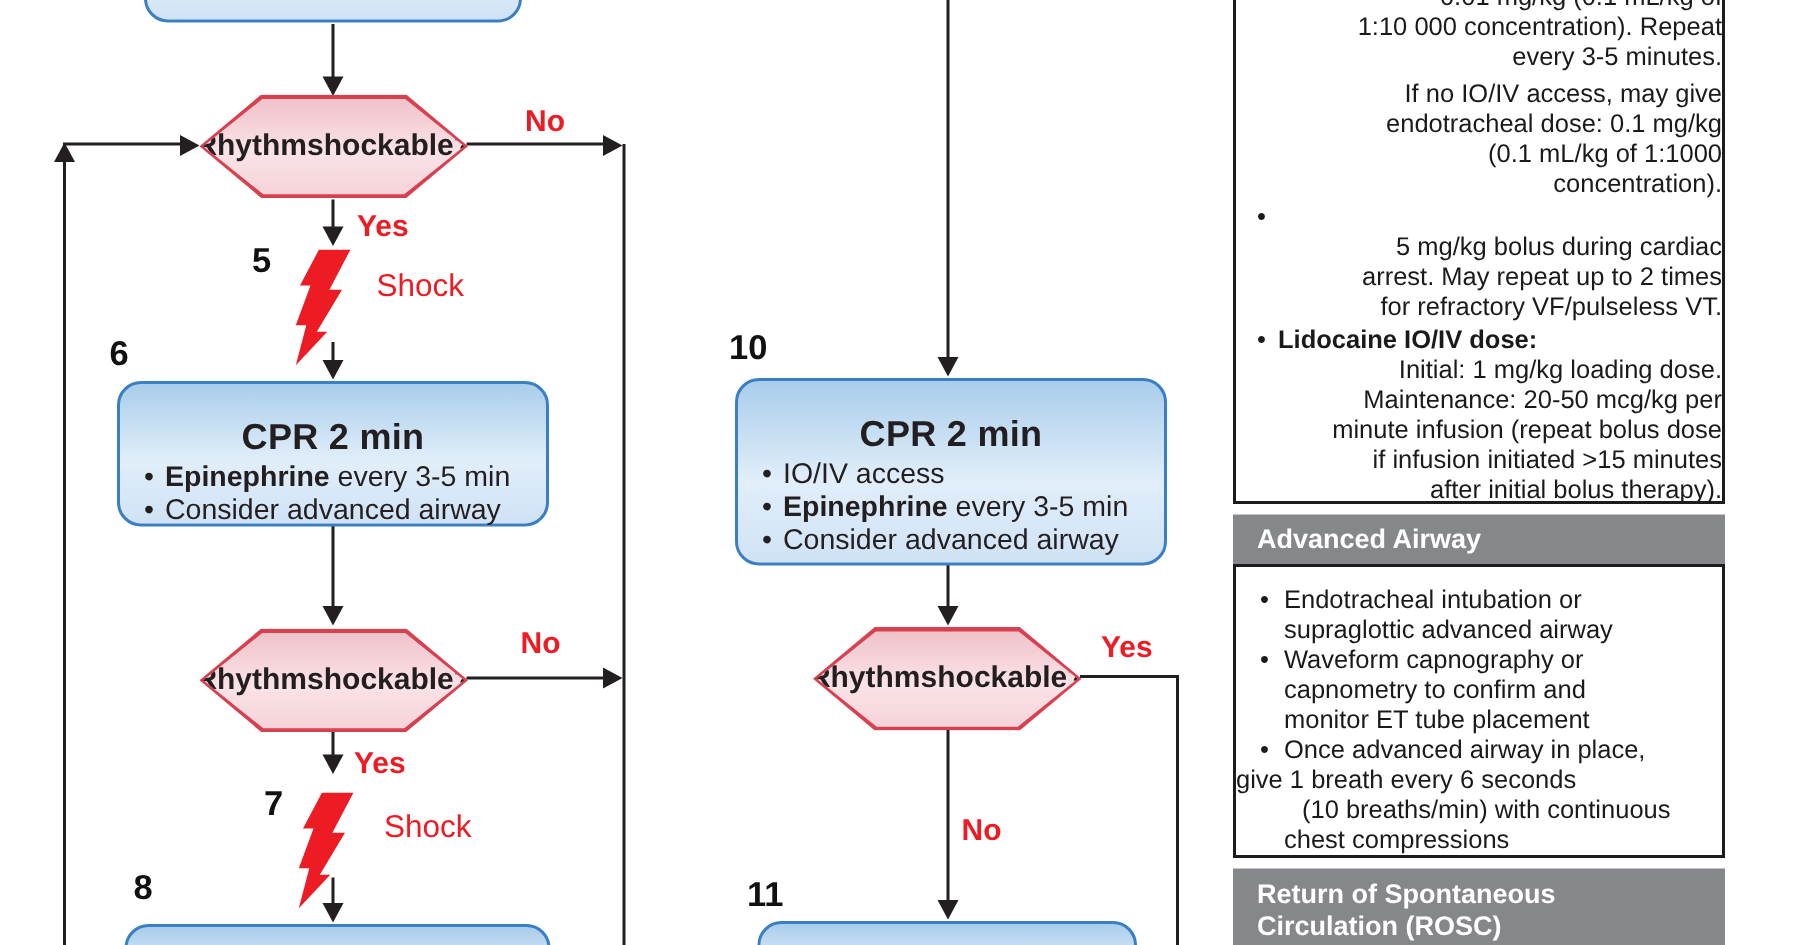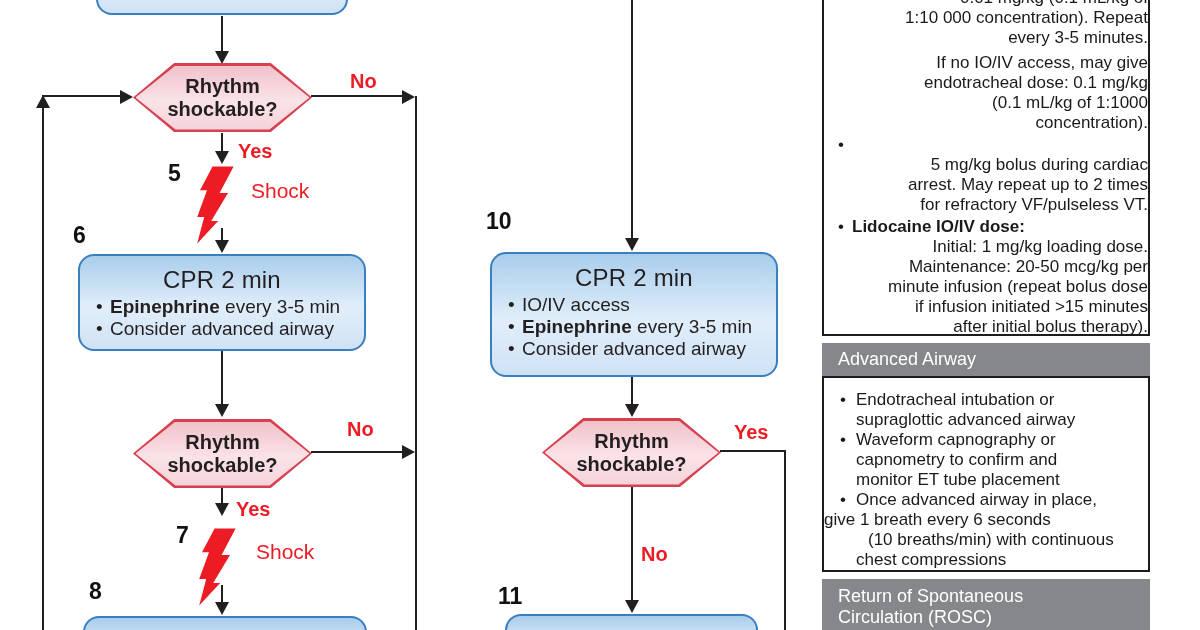--- a/index.html
+++ b/index.html
@@ -11,43 +11,43 @@
   .hline{position:absolute;height:2px;background:#231f20;}
   .arr{position:absolute;width:0;height:0;}
   .arr-down{border-left:7px solid transparent;border-right:7px solid transparent;border-top:13px solid #231f20;}
   .arr-up{border-left:7px solid transparent;border-right:7px solid transparent;border-bottom:13px solid #231f20;}
   .arr-right{border-top:7px solid transparent;border-bottom:7px solid transparent;border-left:13px solid #231f20;}
 
   
   .flowbox{position:absolute;border:2.5px solid #3a7fc1;border-radius:16px;
            background:linear-gradient(180deg,#a9cdeb 0%,#e1eefa 55%,#cfe2f5 100%);
            box-sizing:border-box;}
-  .fb-title{font-weight:normal;font-size:24px;text-align:center;margin-top:10px;letter-spacing:0.2px;}
+  .fb-title{font-weight:bold;font-size:24px;text-align:center;margin-top:22px;letter-spacing:0.2px;}
   .fb-bullets{margin-top:2px;padding-left:16px;}
   .fb-li{display:flex;font-size:19px;line-height:22px;}
   .fb-li .m{width:14px;flex:none;}
   .fb-li b{font-weight:bold;}
 
   
   .hex{position:absolute;width:179px;height:69px;}
   .hex .outer{position:absolute;inset:0;background:#d6404f;
               clip-path:polygon(0 50%,23% 0,77% 0,100% 50%,77% 100%,23% 100%);}
   .hex .inner{position:absolute;inset:2.5px;background:linear-gradient(180deg,#f0c2ca 0%,#fae3e7 55%,#f5d3d9 100%);
               clip-path:polygon(0 50%,23% 0,77% 0,100% 50%,77% 100%,23% 100%);
-              display:flex;flex-direction:column;align-items:center;justify-content:center;}
+              display:flex;align-items:center;justify-content:center;}
   .hex .inner span{font-weight:bold;font-size:20px;line-height:23px;color:#231f20;}
 
   .stepnum{position:absolute;font-weight:bold;font-size:23px;color:#111;}
   .redlbl{position:absolute;font-weight:bold;font-size:20px;color:#ed1c24;}
   .shocklbl{position:absolute;font-weight:normal;font-size:21px;color:#ed1c24;}
   .bolt{position:absolute;}
 
   
   .sbox{position:absolute;background:#ffffff;border:2px solid #1c1c1c;box-sizing:border-box;overflow:hidden;}
-  .gbar{position:absolute;background:#85878a;color:#ffffff;font-weight:normal;box-sizing:border-box;}
+  .gbar{position:absolute;background:#85878a;color:#ffffff;font-weight:bold;box-sizing:border-box;}
   .sb-text{font-size:17px;line-height:20px;color:#1a1a1a;white-space:nowrap;}
   .sb-ind{margin-left:28px;text-align:right;}
   .sb-li{display:flex;}
   .sb-li .m{width:14px;flex:none;margin-left:14px;}
   .sb-li2 .m{margin-left:16px;width:16px;}
   .sb-li b{font-weight:bold;}
 </style>
 </head>
 <body>
 
@@ -107,21 +107,21 @@
       <div class="fb-li">
         <span class="m">•</span>
         <span>Consider advanced airway</span>
       </div>
     </div>
   </div>
 
   <div class="stepnum" style="left:89px;top:578px;">8</div>
   <div class="flowbox" style="left:83px;top:616px;width:284px;height:60px;"></div>
 
-  <div class="stepnum" style="left:486px;top:208px;">10</div>
+  <div class="stepnum" style="left:486px;top:218px;">10</div>
   <div class="flowbox" style="left:490px;top:252px;width:288px;height:125px;">
     <div class="fb-title">CPR 2 min</div>
     <div class="fb-bullets">
       <div class="fb-li">
         <span class="m">•</span>
         <span>IO/IV access</span>
       </div>
       <div class="fb-li">
         <span class="m">•</span>
         <span><b>Epinephrine</b><span> every 3-5 min</span></span>

